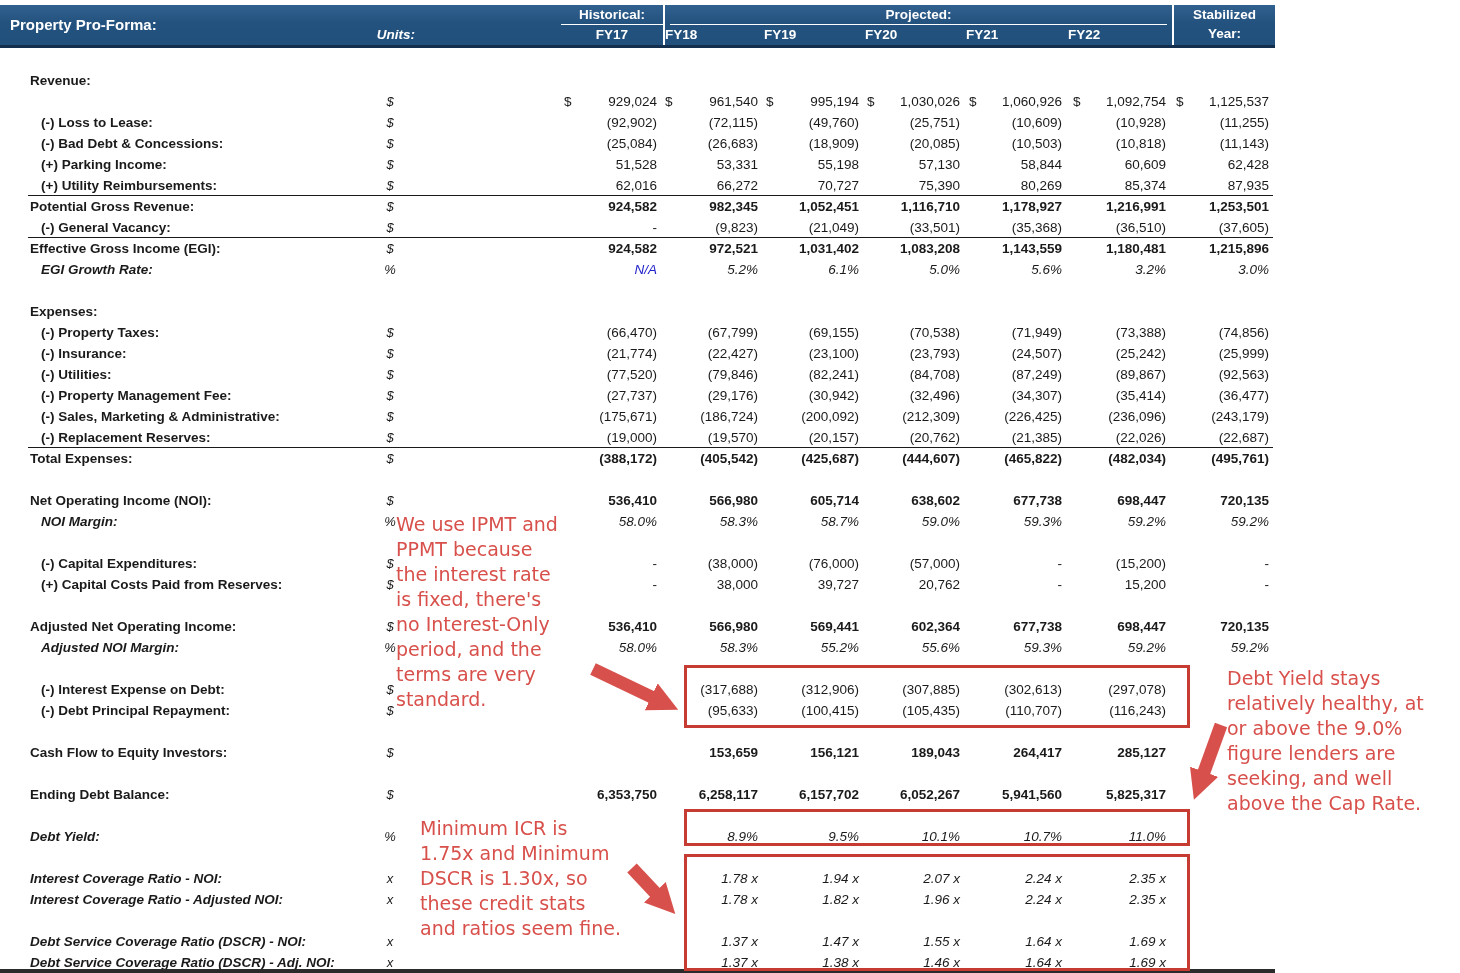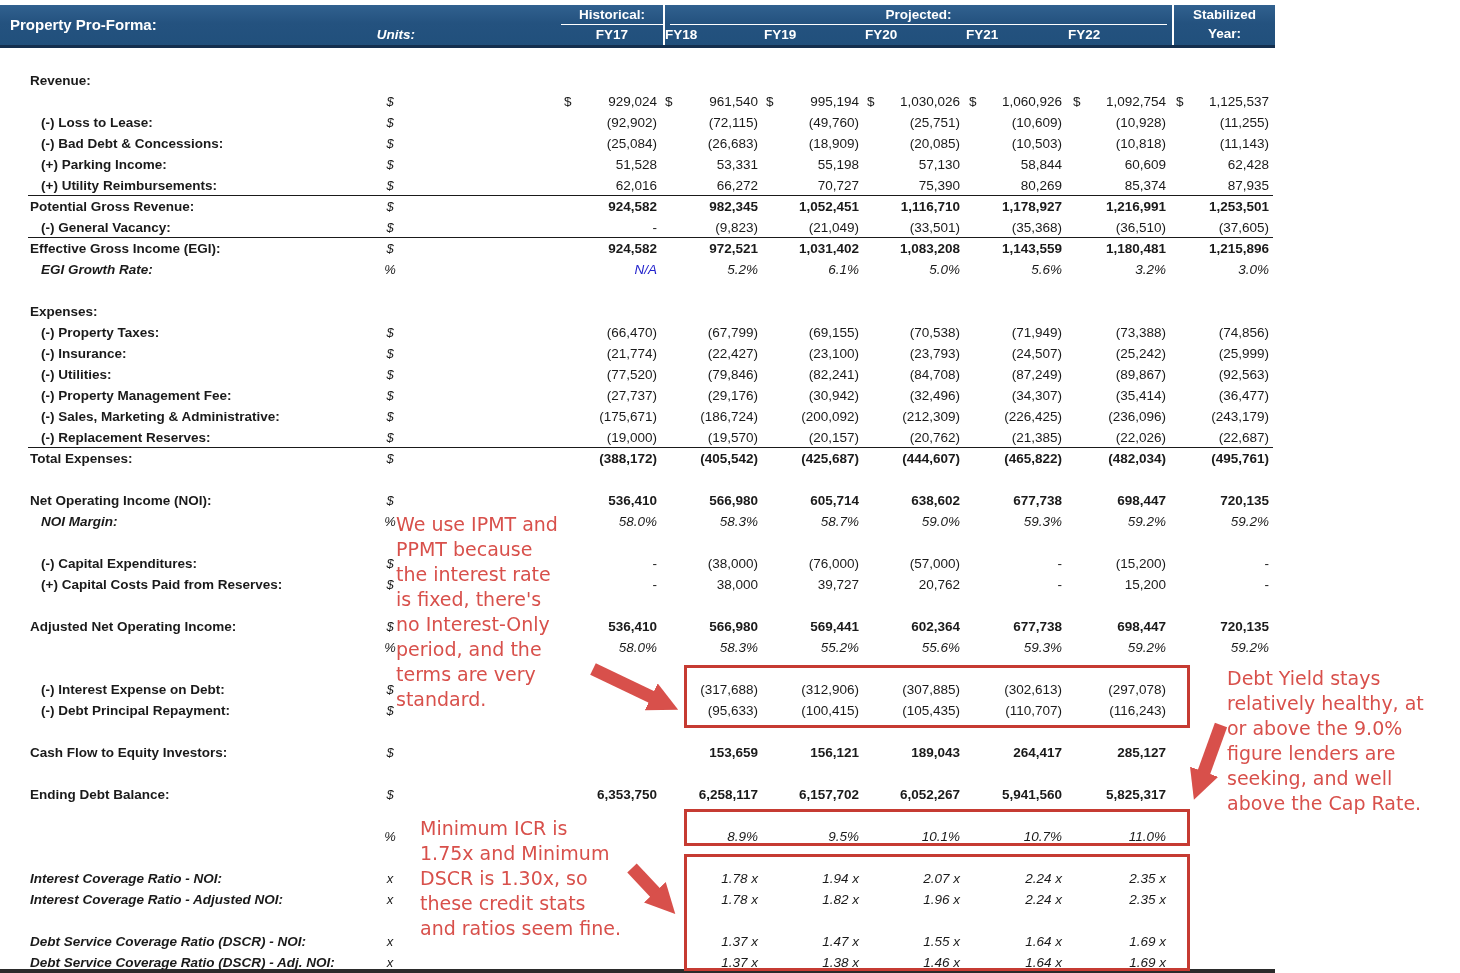--- a/index.html
+++ b/index.html
@@ -919,20 +919,21 @@
             <span class="num">698,447</span>
           </div>
         </div>
         <div class="val">
           <div class="inner">
             <span class="num">720,135</span>
           </div>
         </div>
       </div>
       <div class="row ratio">
+        <div class="lab ind">Adjusted NOI Margin:</div>
         <div class="un">%</div>
         <div class="val">
           <div class="inner">
             <span class="num">58.0%</span>
           </div>
         </div>
         <div class="val">
           <div class="inner">
             <span class="num">58.3%</span>
           </div>
@@ -1117,20 +1118,21 @@
           </div>
         </div>
         <div class="val">
           <div class="inner">
             <span class="num"></span>
           </div>
         </div>
       </div>
       <div class="row blank"></div>
       <div class="row ratio">
+        <div class="lab">Debt Yield:</div>
         <div class="un">%</div>
         <div class="val">
           <div class="inner">
             <span class="num"></span>
           </div>
         </div>
         <div class="val">
           <div class="inner">
             <span class="num">8.9%</span>
           </div>

